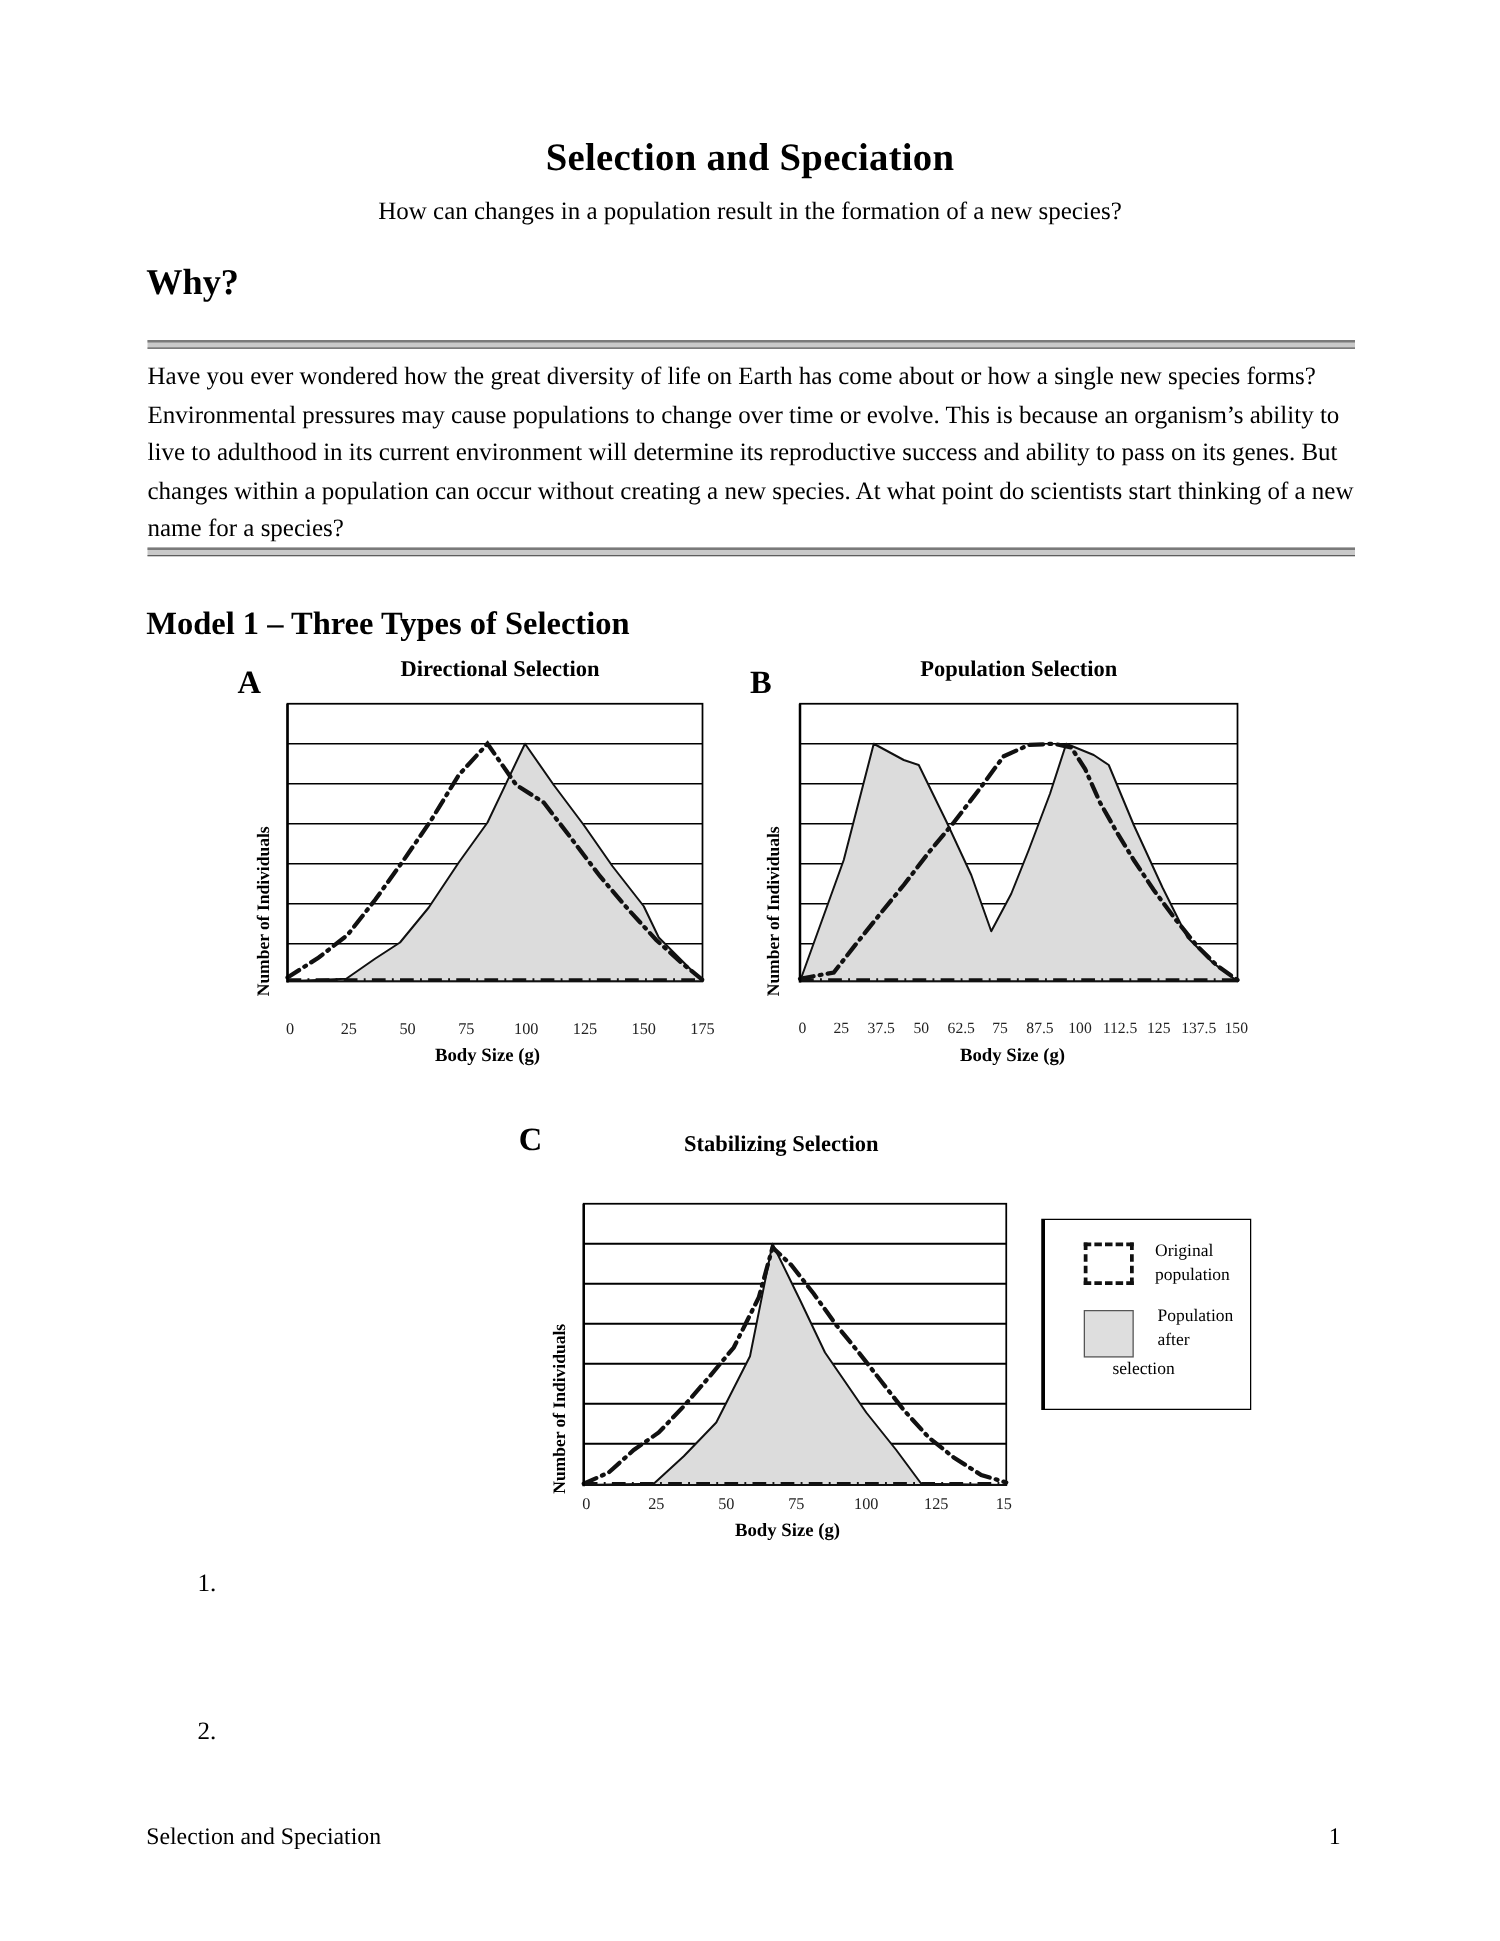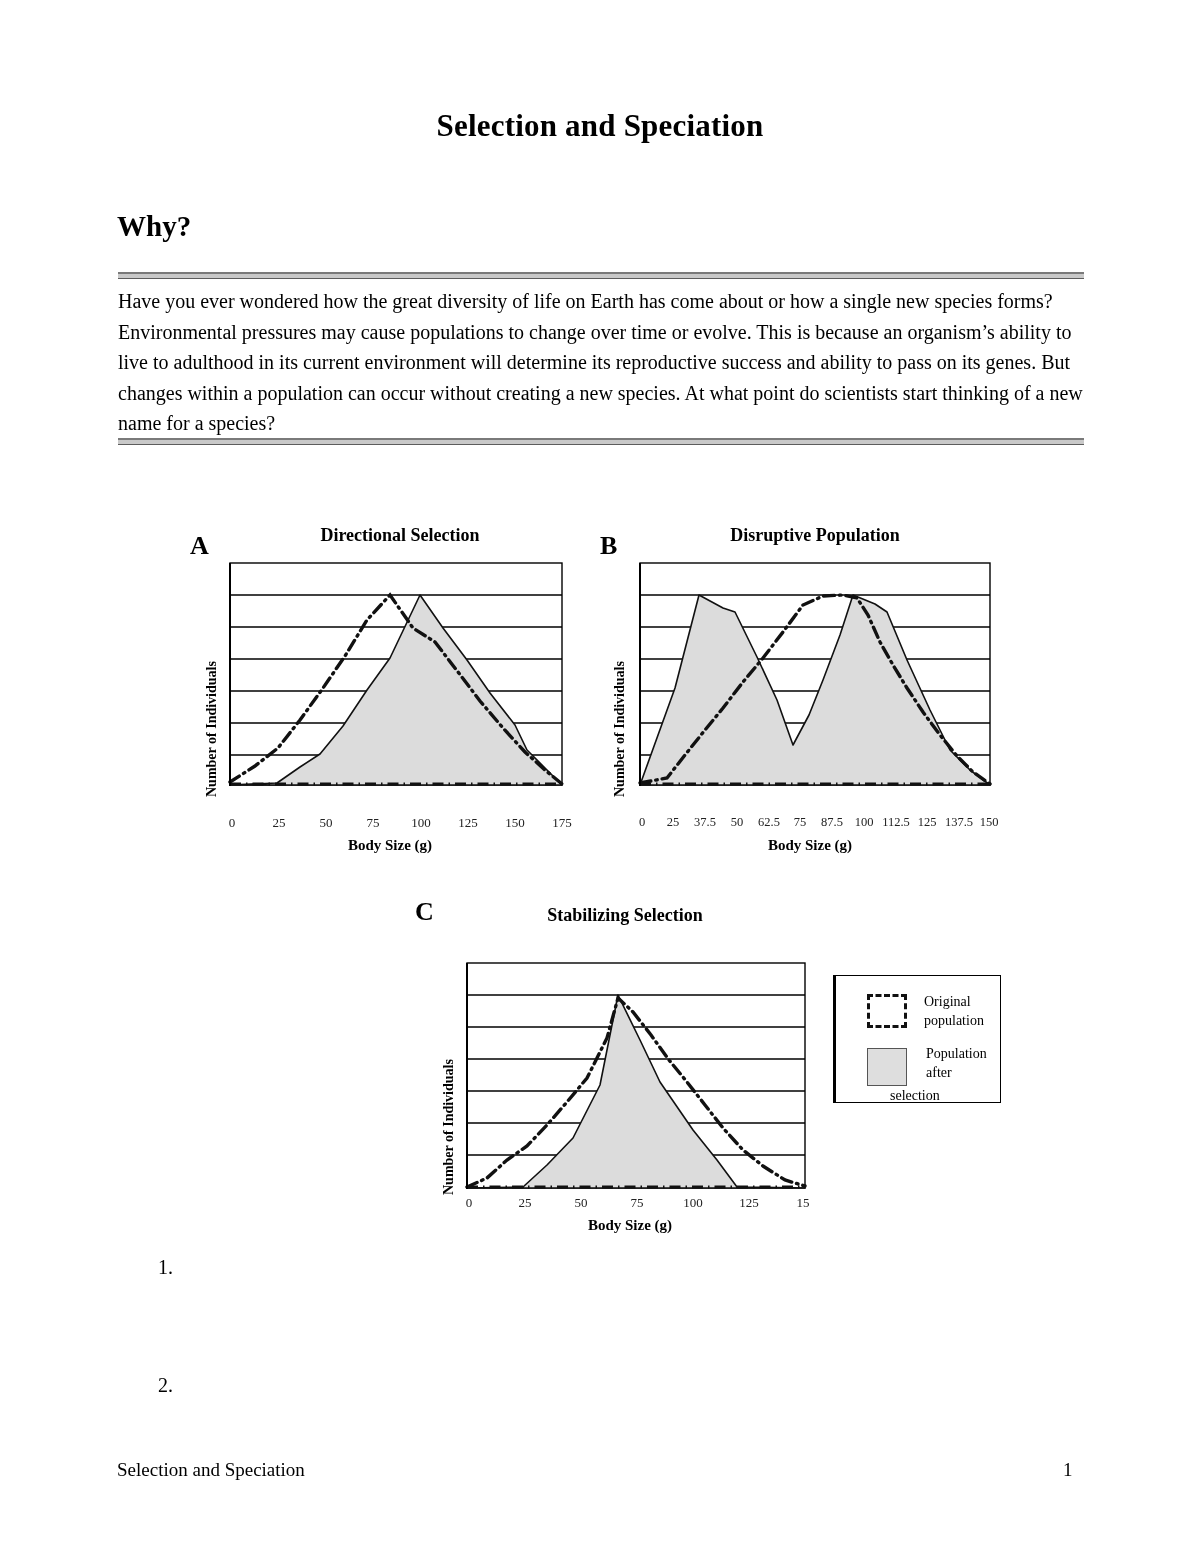--- a/index.html
+++ b/index.html
@@ -73,21 +73,21 @@
   }
   .ticks {
     position:absolute; font-size:13px;
     font-family:"Liberation Serif", serif;
     color:#222;
   }
   .ticks span { position:absolute; transform:translateX(-50%); white-space:nowrap; }
 
   
   .legend-box {
-    position:absolute; left:833px; top:975px; width:168px; height:128px;
+    position:absolute; left:833px; top:975px; width:168px; height:153px;
     border:1px solid #000;
     border-left-width:3px;
     box-sizing:border-box;
     background:#fff;
   }
   .legend-swatch-dash {
     position:absolute; left:31px; top:18px; width:40px; height:34px;
     border:3px dashed #111; box-sizing:border-box; background:#fff;
   }
   .legend-swatch-fill {
@@ -121,26 +121,28 @@
     position:absolute; left:1063px; top:1459px; font-size:19px;
   }
   svg { display:block; }
 </style>
 </head>
 <body>
 
 <div class="page">
 
   <div class="doc-title">Selection and Speciation</div>
+  <div class="doc-subtitle">How can changes in a population result in the formation of a new species?</div>
 
   <div class="why-heading">Why?</div>
   <div class="rule rule-top"></div>
   <div class="why-body">Have you ever wondered how the great diversity of life on Earth has come about or how a single new species forms? Environmental pressures may cause populations to change over time or evolve. This is because an organism’s ability to live to adulthood in its current environment will determine its reproductive success and ability to pass on its genes. But changes within a population can occur without creating a new species. At what point do scientists start thinking of a new name for a species?</div>
   <div class="rule rule-bottom"></div>
 
+  <div class="model-heading">Model 1 – Three Types of Selection</div>
 
   <div class="panel" style="left:190px; top:525px; width:400px; height:320px;">
     <div class="panel-letter" style="left:0px; top:6px;">A</div>
     <div class="panel-title" style="left:40px; top:0px; width:340px;">Directional Selection</div>
     <div class="ylab" style="left:14px; top:272px;">Number of Individuals</div>
     <svg width="350" height="250" viewBox="0 0 350 250" style="position:absolute; left:25px; top:35px;">
 
       <rect x="15" y="3" width="332" height="222" fill="none" stroke="#000" stroke-width="1.4"></rect>
 
       <line x1="15" y1="35" x2="347" y2="35" stroke="#000" stroke-width="1.3"></line>
@@ -166,21 +168,21 @@
       <span style="left:206px;">100</span>
       <span style="left:253px;">125</span>
       <span style="left:300px;">150</span>
       <span style="left:347px;">175</span>
     </div>
     <div class="xlab" style="left:25px; top:312px; width:350px;">Body Size (g)</div>
   </div>
 
   <div class="panel" style="left:600px; top:525px; width:410px; height:320px;">
     <div class="panel-letter" style="left:0px; top:6px;">B</div>
-    <div class="panel-title" style="left:45px; top:0px; width:340px;">Disruptive Population</div>
+    <div class="panel-title" style="left:45px; top:0px; width:340px;">Population Selection</div>
     <div class="ylab" style="left:12px; top:272px;">Number of Individuals</div>
     <svg width="370" height="250" viewBox="0 0 370 250" style="position:absolute; left:25px; top:35px;">
       <rect x="15" y="3" width="350" height="222" fill="none" stroke="#000" stroke-width="1.4"></rect>
       <line x1="15" y1="35" x2="365" y2="35" stroke="#000" stroke-width="1.3"></line>
       <line x1="15" y1="67" x2="365" y2="67" stroke="#000" stroke-width="1.3"></line>
       <line x1="15" y1="99" x2="365" y2="99" stroke="#000" stroke-width="1.3"></line>
       <line x1="15" y1="131" x2="365" y2="131" stroke="#000" stroke-width="1.3"></line>
       <line x1="15" y1="163" x2="365" y2="163" stroke="#000" stroke-width="1.3"></line>
       <line x1="15" y1="195" x2="365" y2="195" stroke="#000" stroke-width="1.3"></line>
 

